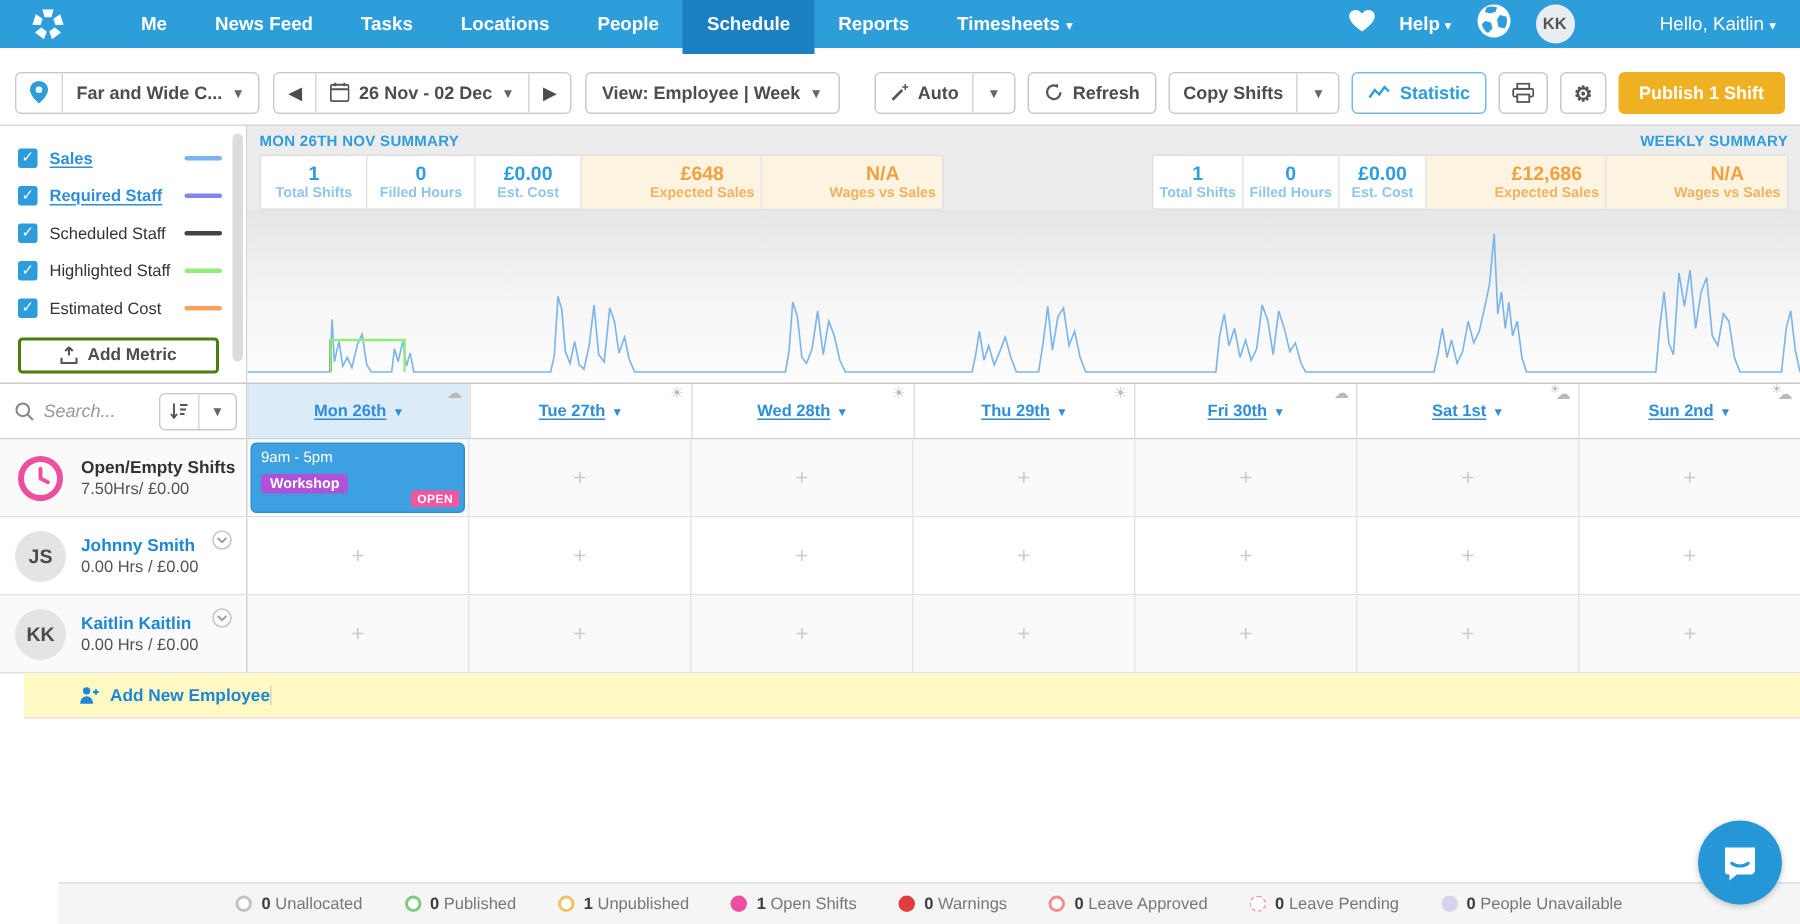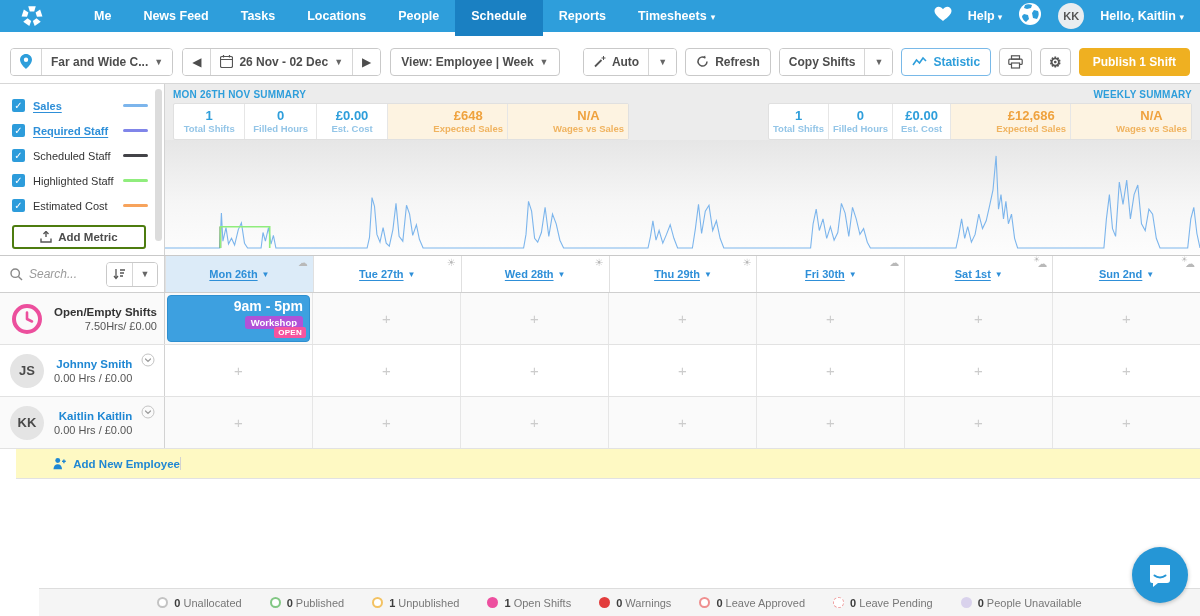--- a/index.html
+++ b/index.html
@@ -12,21 +12,21 @@
   .topnav { position:absolute; top:0; left:0; right:0; height:32px; background:#2e9edb; display:flex; align-items:center; }
   .logo { width:64px; display:flex; justify-content:center; align-items:center; cursor:pointer; }
   .nav-items { display:flex; height:40px; margin-left:14px; }
   .nav-item { padding:0 16px; line-height:40px; color:#fff; font-size:12.5px; font-weight:700; cursor:pointer; white-space:nowrap; }
   .nav-item.active { background:#1a80c2; }
   .nav-item .caret { font-size:9px; margin-left:4px; }
   .nav-right { margin-left:auto; display:flex; align-items:center; gap:16px; padding-right:16px; color:#fff; }
   .nav-help { font-size:12.5px; font-weight:700; cursor:pointer; }
   .nav-help .caret { font-size:9px; margin-left:3px; }
   .nav-avatar { width:26px; height:26px; border-radius:50%; background:#e9edf0; color:#555; font-size:11px; font-weight:700; display:flex; align-items:center; justify-content:center; }
-  .nav-greeting { font-size:12.5px; font-weight:700; cursor:pointer; }
+  .nav-greeting { font-size:12.5px; font-weight:400; cursor:pointer;margin-left:41px; }
 
   
   .toolbar { position:absolute; top:40px; left:0; right:0; height:44px; background:#fff; border-bottom:1px solid #d7d7d7; display:flex; align-items:center; padding:0 10px; gap:9px; }
   .btn, .btn-group { height:28px; }
   .btn-group { display:flex; border:1px solid #c9c9c9; border-radius:4px; background:#fff; overflow:hidden; }
   .btn-group .seg { display:flex; align-items:center; gap:6px; padding:0 9px; font-size:12px; font-weight:700; color:#4d4d4d; border-left:1px solid #d6d6d6; cursor:pointer; background:#fff; white-space:nowrap; }
   .btn-group .seg:first-child { border-left:none; }
   .btn { display:flex; align-items:center; gap:6px; padding:0 10px; border:1px solid #c9c9c9; border-radius:4px; background:#fff; font-size:12px; font-weight:700; color:#4d4d4d; cursor:pointer; white-space:nowrap; }
   .btn.statistic { border-color:#79b9e8; color:#2e9edb; }
   .btn.icon-only { padding:0 8px; }
@@ -75,35 +75,35 @@
   .day-header:first-of-type { border-left:none; }
   .day-header.highlight { background:#dcebf8; }
   .day-label { font-size:11px; font-weight:700; color:#2e8fd8; text-decoration:underline; text-underline-offset:2px; }
   .day-caret { font-size:8px; color:#2e8fd8; }
   .wx { position:absolute; top:1px; right:5px; color:#b9b9b9; font-size:10px; line-height:12px; }
   .wx-pair { position:absolute; top:0; right:5px; width:16px; height:14px; color:#b9b9b9; }
   .wx-pair .wx-sun { position:absolute; top:-1px; right:7px; font-size:8px; }
   .wx-pair .wx-cloud { position:absolute; top:2px; right:0; font-size:10px; }
 
   
-  #grid-rows { position:absolute; top:293px; left:0; right:0;text-align:right; }
+  #grid-rows { position:absolute; top:293px; left:0; right:0; }
   .grid-row { display:flex; height:52px; border-bottom:1px solid #e2e2e2; background:#fff; }
   .grid-row.shaded { background:#fafafa; }
   .left-cell { width:165px; border-right:1px solid #d2d2d2; position:relative; display:flex; align-items:center; gap:10px; padding-left:10px; }
   .row-avatar { width:34px; height:34px; border-radius:50%; background:#e4e4e4; color:#4a4a4a; font-weight:700; font-size:13px; display:flex; align-items:center; justify-content:center; flex:none; }
   .row-meta { display:flex; flex-direction:column; gap:2px; }
   .row-name { font-size:11.5px; font-weight:700; color:#1f87d3; cursor:pointer; white-space:nowrap; }
   .row-name.plain { color:#333; cursor:default; }
   .row-sub { font-size:11px; color:#555; white-space:nowrap; }
   .row-chevron { position:absolute; top:8px; right:9px; cursor:pointer; }
   .day-cell { flex:1; border-left:1px solid #e6e6e6; position:relative; display:flex; align-items:center; justify-content:center; cursor:pointer; }
   .day-cell:nth-child(2) { border-left:none; }
   .plus { color:#cccccc; font-size:15px; font-weight:400; }
   .shift-card { position:absolute; inset:2px; background:#3da0e0; border:1px solid #2e8fd0; border-radius:4px; padding:4px 6px; cursor:pointer; }
-  .shift-time { font-size:14px; font-weight:700; color:#fff; line-height:12px; }
+  .shift-time { font-size:10px; font-weight:400; color:#fff; line-height:12px; }
   .shift-tag { display:inline-block; margin-top:3px; background:#b052d8; color:#fff; font-size:9.5px; font-weight:700; border-radius:3px; padding:1px 6px; }
   .shift-badge { position:absolute; right:3px; bottom:3px; background:#f5549f; color:#fff; font-size:8px; font-weight:700; border-radius:2px; padding:1px 4px; letter-spacing:.3px; }
 
   
   .add-row { position:absolute; top:449px; left:16px; right:0; height:30px; border-bottom:1px solid #e2e2e2; display:flex; background:#fef9c3;align-items:center; }
   .add-left { width:165px; border-right:1px solid #d2d2d2; display:flex; align-items:center; gap:7px; padding-left:37px; }
   .add-label { font-size:11.5px; font-weight:700; color:#1f87d3; cursor:pointer; white-space:nowrap; }
 
   
   .footer { position:absolute; bottom:0; left:0; right:0; height:28px; background:#f5f5f5; border-top:1px solid #ddd; display:flex; align-items:center; justify-content:center; gap:28px;margin-left:39px; }

